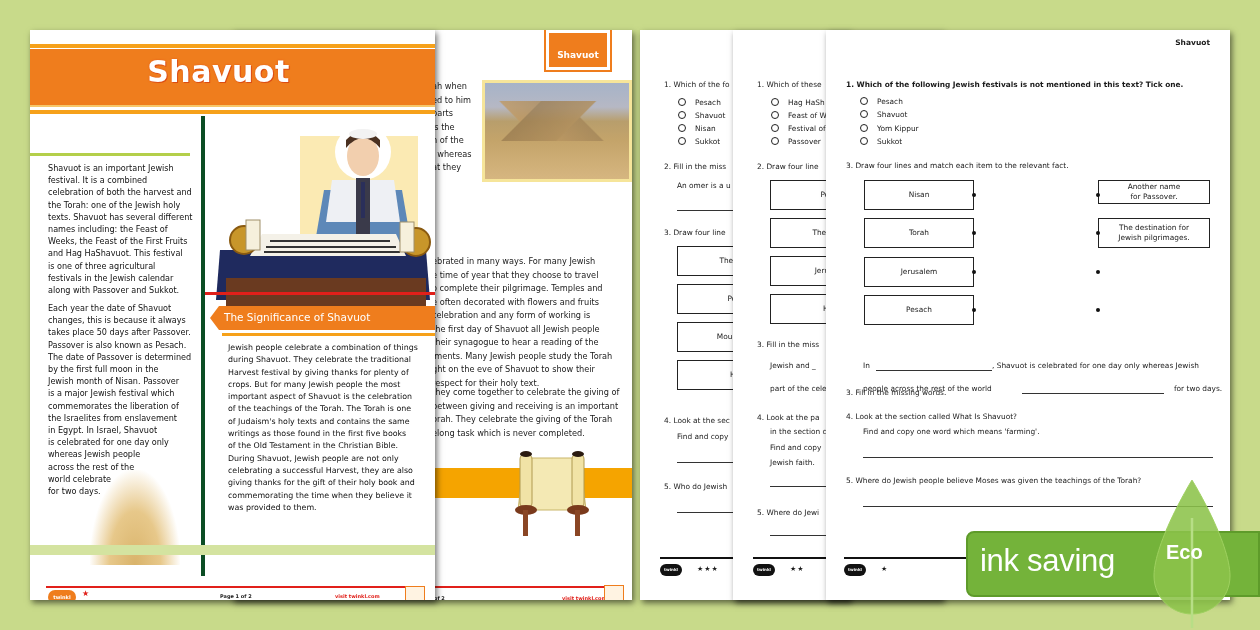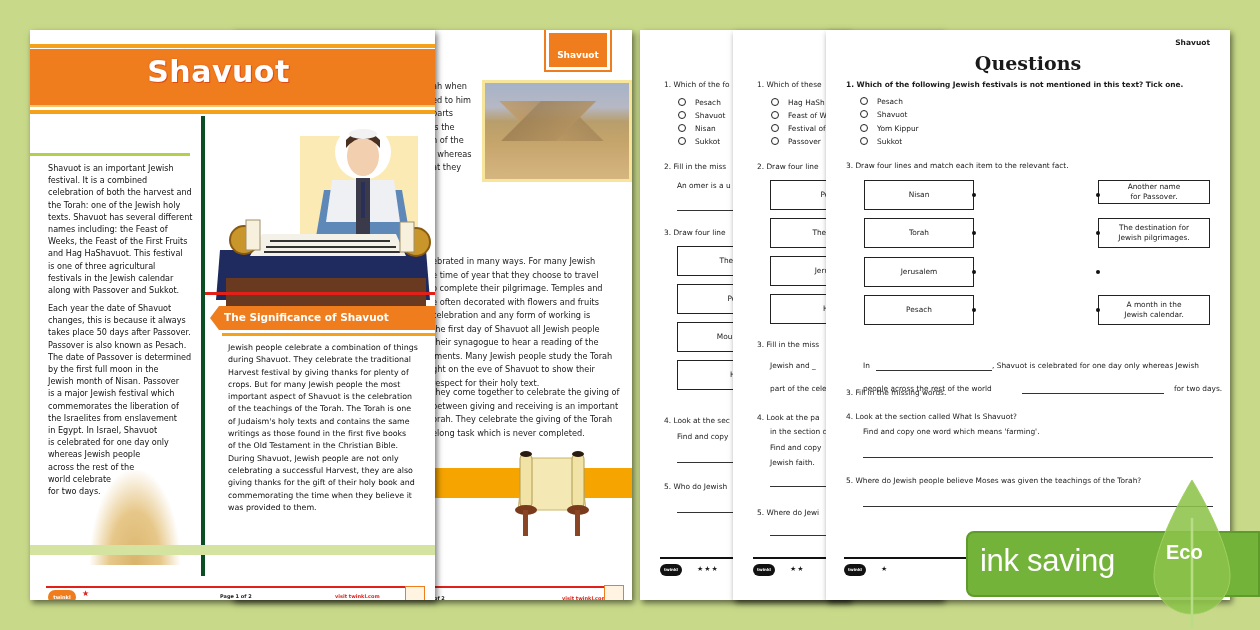--- a/index.html
+++ b/index.html
@@ -71,21 +71,21 @@
   #page1 .body-text {
     position: absolute; font-size: 8.1px; line-height: 12.2px; white-space: pre; color: #111;
   }
   #page1 .illustration {
     position: absolute; left: 176px; top: 70px; width: 229px; height: 210px;
   }
   #page1 .illu-bg { position: absolute; left: 94px; top: 36px; width: 118px; height: 150px; background: #fbeab3; }
   #page1 .sec2-stripe-top { position: absolute; left: 175px; top: 262px; width: 230px; height: 3px; background: #e1201a; }
   #page1 .sec2-head {
     position: absolute; left: 180px; top: 276px; width: 225px; height: 24px; background: #ef7d1d;
-    color: #fff; font-weight: bold; font-size: 10.5px; padding: 5px 0 0 14px;
+    color: #fff; font-weight: normal; font-size: 10.5px; padding: 5px 0 0 14px;
     clip-path: polygon(4% 0, 100% 0, 100% 100%, 4% 100%, 0 50%);
   }
   #page1 .sec2-underline { position: absolute; left: 192px; top: 303px; width: 213px; height: 3px; background: #f6a11a; }
   #page1 .bottom-band { position: absolute; left: 0; top: 515px; width: 405px; height: 10px; background: #d4e3a0; }
   #page1 .wheat {
     position: absolute; left: 60px; top: 440px; width: 90px; height: 95px;
     background: radial-gradient(ellipse at 50% 100%, #d9b36a 0%, #e7c88a 40%, rgba(231,200,138,0) 72%);
   }
   #page1 .footer-line { position: absolute; left: 16px; right: 16px; top: 556px; height: 2px; background: #e1201a; }
   #page1 .logo {
@@ -319,21 +319,20 @@
   <div class="line" style="left:37px; top:456px; width:60px;"></div>
   <div class="q" style="left:24px; top:478px;">5.  Where do Jewi</div>
   <div class="line" style="left:37px; top:505px; width:60px;"></div>
   <div class="foot-line" style="left:20px; top:527px; width:90px;"></div>
   <div class="logo-black" style="left:20px; top:534px;">twinkl</div>
   <div class="stars" style="left:57px; top:535px;">★★</div>
 </div>
 
 <div class="page qsheet" id="qs1">
   <div class="topic">Shavuot</div>
-  <div class="heading">Questions</div>
 
   <div class="q" style="left:20px; top:50px;font-weight:bold;">1.  Which of the following Jewish festivals is not mentioned in this text? Tick one.</div>
   <div class="opt" style="left:34px; top:67px;">Pesach</div>
   <div class="opt" style="left:34px; top:80px;">Shavuot</div>
   <div class="opt" style="left:34px; top:94px;">Yom Kippur</div>
   <div class="opt" style="left:34px; top:107px;">Sukkot</div>
 
   <div class="q" style="left:20px; top:131px;">3.  Draw four lines and match each item to the relevant fact.</div>
   <div class="box" style="left:38px; top:150px; width:110px; height:30px;">Nisan</div>
   <div class="box" style="left:38px; top:188px; width:110px; height:30px;">Torah</div>
@@ -341,22 +340,20 @@
   <div class="box" style="left:38px; top:265px; width:110px; height:30px;">Pesach</div>
   <div class="dot" style="left:146px; top:163px;"></div>
   <div class="dot" style="left:146px; top:201px;"></div>
   <div class="dot" style="left:146px; top:240px;"></div>
   <div class="dot" style="left:146px; top:278px;"></div>
 
   <div class="box" style="left:272px; top:150px; width:112px; height:24px;">Another name
 for Passover.</div>
   <div class="box" style="left:272px; top:188px; width:112px; height:30px;">The destination for
 Jewish pilgrimages.</div>
-  <div class="box" style="left:272px; top:265px; width:112px; height:30px;">A month in the
-Jewish calendar.</div>
   <div class="dot" style="left:270px; top:163px;"></div>
   <div class="dot" style="left:270px; top:201px;"></div>
   <div class="dot" style="left:270px; top:240px;"></div>
   <div class="dot" style="left:270px; top:278px;"></div>
 
   <div class="q" style="left:20px; top:310px;margin-top:48px;">3.  Fill in the missing words.</div>
   <div class="q" style="left:37px; top:331px;">In</div>
   <div class="line" style="left:50px; top:340px; width:116px;"></div>
   <div class="q" style="left:166px; top:331px;">, Shavuot is celebrated for one day only whereas Jewish</div>
   <div class="q" style="left:37px; top:354px;">people across the rest of the world</div>

